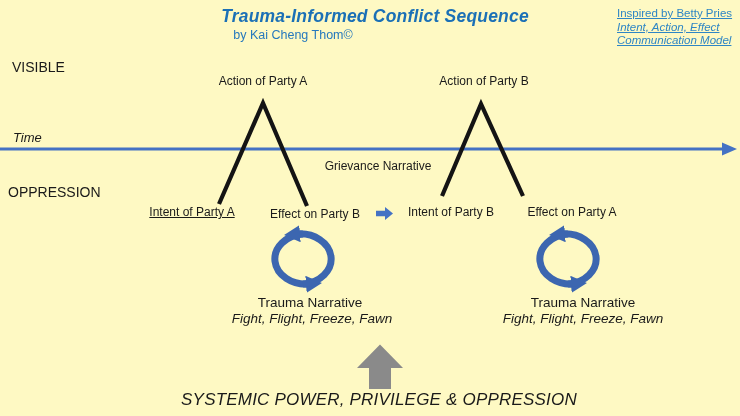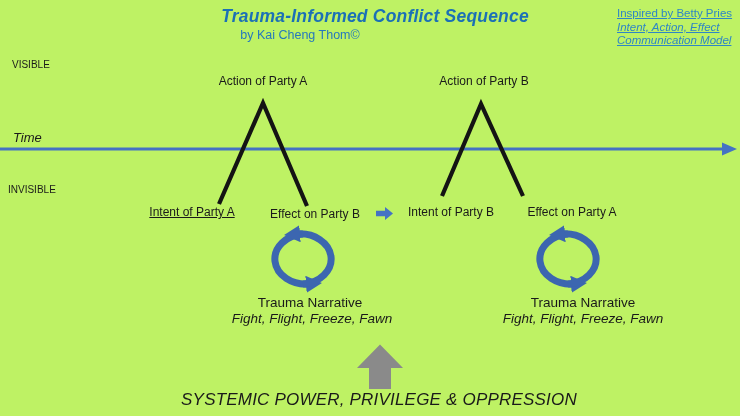--- a/index.html
+++ b/index.html
@@ -1,20 +1,20 @@
 <!DOCTYPE html>
 <html><head>
 <meta charset="utf-8">
 <style>
   html, body { margin: 0; padding: 0; background: #ffffff; }
   .stage {
     position: relative;
     width: 740px;
     height: 416px;
-    background: #bef264;
+    background: #fef9c3;
     font-family: "Liberation Sans", sans-serif;
     color: #1a1a1a;
     overflow: hidden;
   }
   .abs { position: absolute; white-space: nowrap; }
   .ctr { transform: translateX(-50%); text-align: center; }
 
   .title {
     font-size: 17.5px;
     font-weight: bold;
@@ -27,21 +27,21 @@
     color: #2578bd;
   }
   .credit {
     font-size: 11.5px;
     line-height: 13.5px;
     color: #2e86c5;
     text-align: left;
   }
   .credit .it { font-style: italic; }
 
-  .axis-label { font-size: 10px; color: #1a1a1a; }
+  .axis-label { font-size: 14px; color: #1a1a1a; }
   .time-label { font-size: 13px; font-style: italic; color: #1a1a1a; }
 
   .node-label { font-size: 12px; color: #1a1a1a; }
   .trauma-label { font-size: 13.5px; color: #1a1a1a; text-align: center; }
   .trauma-resp { font-size: 13.5px; font-style: italic; color: #1a1a1a; }
 
   .systemic {
     font-size: 17px;
     font-style: italic;
     color: #1a1a1a;
@@ -80,34 +80,35 @@
 
     <g transform="translate(524,228)">
       <path d="M 44 6 A 31 25 0 1 0 50 56" fill="none" stroke="#3c66b0" stroke-width="7" marker-end="url(#loopArrow)"></path>
       <path d="M 44 56 A 31 25 0 1 0 38 6" fill="none" stroke="#3c66b0" stroke-width="7" marker-end="url(#loopArrow)"></path>
     </g>
 
     <polygon points="380,344.5 357,368 369,368 369,389 391,389 391,368 403,368" fill="#8a8a8a"></polygon>
   </svg>
 
   <div class="abs ctr title" style="left:375px; top:6px;">Trauma-Informed Conflict Sequence</div>
-  <div class="abs ctr subtitle" style="left:293px; top:28px;margin-left:7px;">by Kai Cheng Thom©</div>
+  <div class="abs ctr subtitle" style="left:293px; top:28px;">by Kai Cheng Thom©</div>
 
   <div class="abs credit" style="left:617px; top:7px;text-decoration:underline;">
     <div>Inspired by Betty Pries</div>
     <div class="it">Intent, Action, Effect</div>
     <div class="it">Communication Model</div>
   </div>
 
   <div class="abs axis-label" style="left:12px; top:59px;">VISIBLE</div>
   <div class="abs time-label" style="left:13px; top:130px;">Time</div>
-  <div class="abs axis-label" style="left:8px; top:184px;">INVISIBLE</div>
+  <div class="abs axis-label" style="left:8px; top:184px;">OPPRESSION</div>
 
   <div class="abs ctr node-label" style="left:263px; top:74px;">Action of Party A</div>
   <div class="abs ctr node-label" style="left:484px; top:74px;">Action of Party B</div>
+  <div class="abs ctr node-label" style="left:378px; top:159px;">Grievance Narrative</div>
 
   <div class="abs ctr node-label" style="left:192px; top:205px;text-decoration:underline;">Intent of Party A</div>
   <div class="abs ctr node-label" style="left:315px; top:207px;">Effect on Party B</div>
   <div class="abs ctr node-label" style="left:451px; top:205px;">Intent of Party B</div>
   <div class="abs ctr node-label" style="left:572px; top:205px;">Effect on Party A</div>
 
   <div class="abs ctr trauma-label" style="left:310px; top:295px;">Trauma Narrative</div>
   <div class="abs ctr trauma-resp" style="left:312px; top:311px;">Fight, Flight, Freeze, Fawn</div>
 
   <div class="abs ctr trauma-label" style="left:583px; top:295px;">Trauma Narrative</div>

